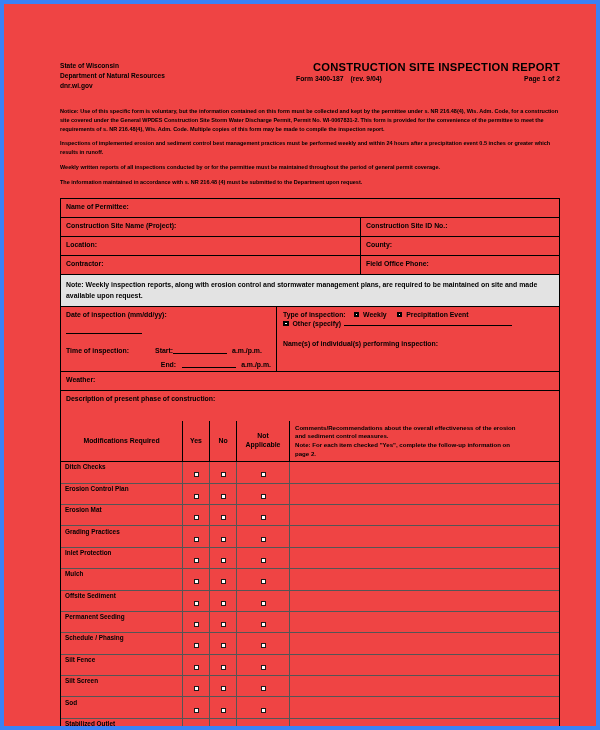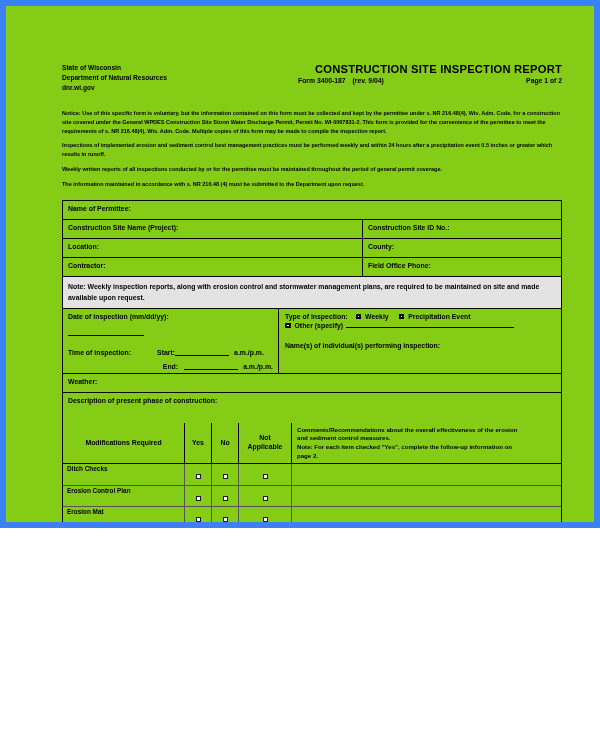--- a/index.html
+++ b/index.html
@@ -5,23 +5,23 @@
   * { box-sizing: border-box; }
   html, body {
     margin: 0; padding: 0;
     width: 600px; height: 730px;
     background: #ffffff;
     font-family: "Liberation Sans", sans-serif;
     color: #000000;
   }
   #page {
     position: relative;
-    width: 600px; height: 528px;
-    background: #84cc16;
-    border: 6px solid #3b82f6;
+    width: 600px; height: 730px;
+    background: #ef4444;
+    border: 4px solid #3b82f6;
     overflow: hidden;
   }
   #sheet {
     position: absolute;
     left: 56px; top: 0; width: 500px;
   }
 
   
   .hdr { display: flex; padding-top: 57px; }
   .hdr-left { width: 236px; font-size: 6.6px; line-height: 1.55; font-weight: bold; }

